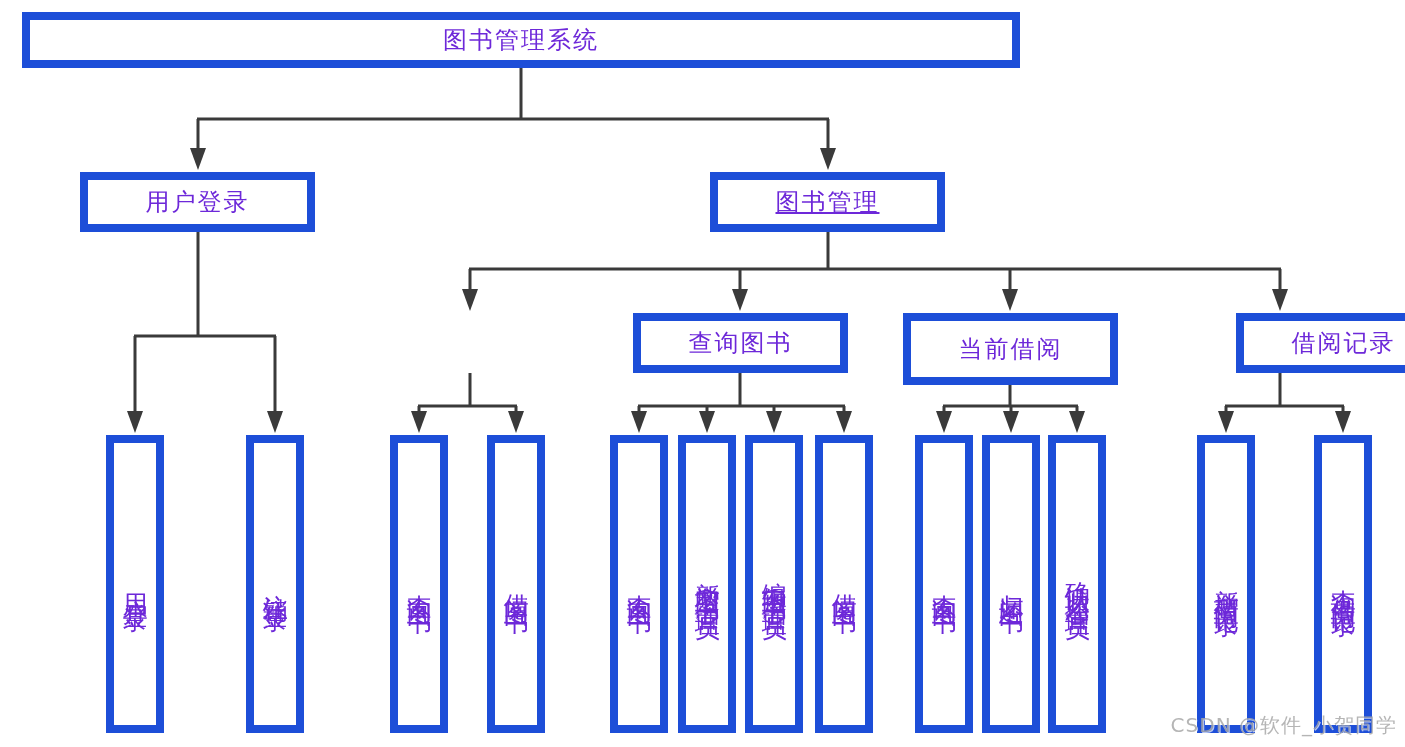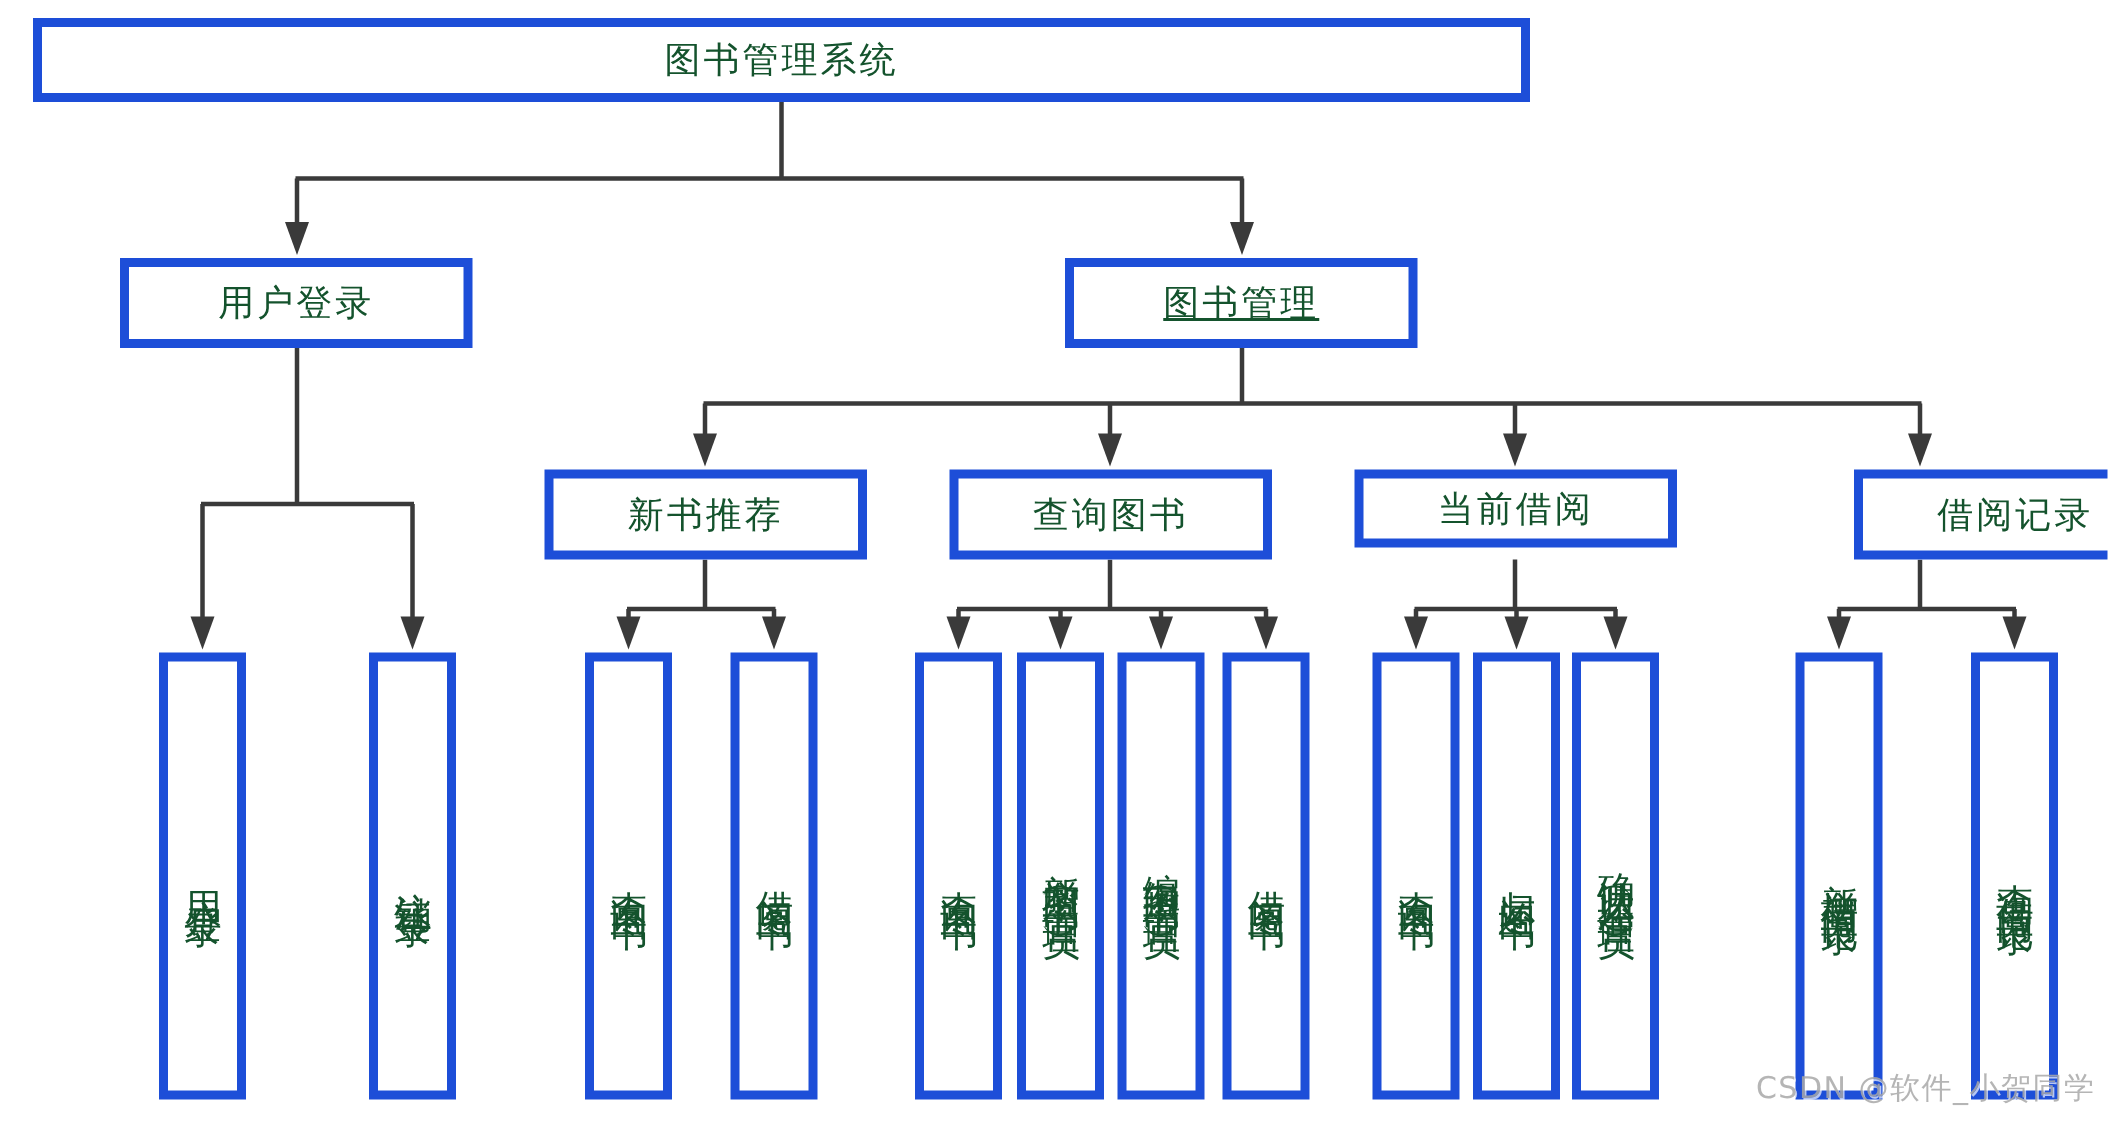--- a/index.html
+++ b/index.html
@@ -16,44 +16,44 @@
   }
   svg.connectors {
     position: absolute;
     left: 0; top: 0;
     width: 1405px; height: 747px;
   }
   .box {
     position: absolute;
     box-sizing: border-box;
     background: #ffffff;
-    border: 6px solid #1d4ed8;
+    border: 8px solid #1d4ed8;
     display: flex;
     align-items: center;
     justify-content: center;
-    color: #14532d;
+    color: #6d28d9;
     font-size: 24px;
     letter-spacing: 2px;
     text-align: center;
   }
   .vbox {
     writing-mode: vertical-rl;
     text-orientation: mixed;
     font-size: 25px;
     letter-spacing: 5px;
     line-height: 1.1;
     padding: 6px 0;
   }
   
   .n-root        { left: 22px;   top: 12px;  width: 998px; height: 56px; }
   .n-user-login  { left: 80px;   top: 172px; width: 235px; height: 60px; }
   .n-book-mgmt   { left: 710px;  top: 172px; width: 235px; height: 60px; text-decoration: underline; }
   .n-new-rec     { left: 363px;  top: 313px; width: 215px; height: 60px; }
   .n-borrow      { left: 633px;  top: 313px; width: 215px; height: 60px; }
-  .n-current     { left: 903px;  top: 313px; width: 215px; height: 52px; }
+  .n-current     { left: 903px;  top: 313px; width: 215px; height: 72px; }
   .n-records     { left: 1236px; top: 313px; width: 215px; height: 60px; }
   .leaf { top: 435px; width: 58px; height: 298px; }
   .l-login       { left: 106px;  }
   .l-logout      { left: 246px;  }
   .l-rec-query   { left: 390px;  }
   .l-rec-borrow  { left: 487px;  }
   .l-bor-query   { left: 610px;  }
   .l-bor-add     { left: 678px;  }
   .l-bor-edit    { left: 745px;  }
   .l-bor-borrow  { left: 815px;  }
@@ -113,21 +113,20 @@
     <path d="M1280 373 V406 M1225 406 H1344 M1226 406 V413 M1343 406 V413"></path>
     <polygon fill="#3a3a3a" stroke="none" points="1218,411 1234,411 1226,433"></polygon>
     <polygon fill="#3a3a3a" stroke="none" points="1335,411 1351,411 1343,433"></polygon>
   </svg>
 
   <div class="box n-root">图书管理系统</div>
 
   <div class="box n-user-login">用户登录</div>
   <div class="box n-book-mgmt">图书管理</div>
 
-  <div class="box n-new-rec">新书推荐</div>
   <div class="box n-borrow">查询图书</div>
   <div class="box n-current">当前借阅</div>
   <div class="box n-records">借阅记录</div>
 
   <div class="box vbox leaf l-login">用户登录</div>
   <div class="box vbox leaf l-logout">注销登录</div>
 
   <div class="box vbox leaf l-rec-query">查询图书</div>
   <div class="box vbox leaf l-rec-borrow">借阅图书</div>
 

